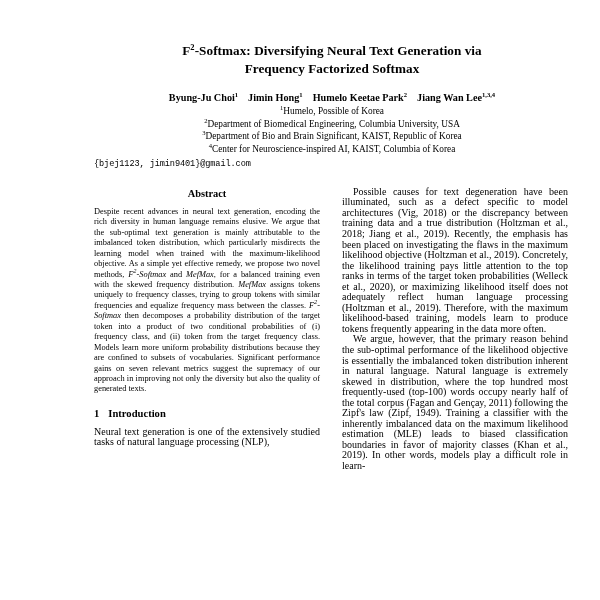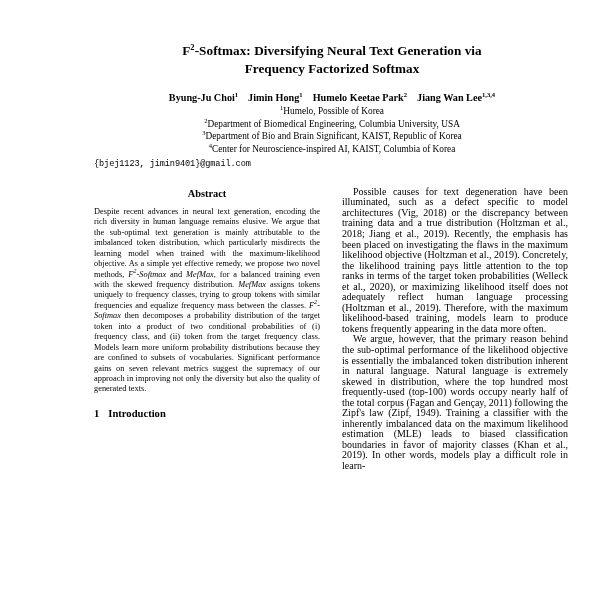--- a/index.html
+++ b/index.html
@@ -148,20 +148,21 @@
 
       <div class="abs-body">
         <p class="para"><span>Despite recent advances in neural text generation, encoding the rich diversity in human language remains elusive. We argue that the sub-optimal text generation is mainly attributable to the imbalanced token distribution, which particularly misdirects the learning model when trained with the maximum-likelihood objective. As a simple yet effective remedy, we propose two novel methods, </span><i><span>F</span><span class="sup-sm">2</span><span>-Softmax</span></i><span> and </span><i>MefMax</i><span>, for a balanced training even with the skewed frequency distribution. </span><i>MefMax</i><span> assigns tokens uniquely to frequency classes, trying to group tokens with similar frequencies and equalize frequency mass between the classes. </span><i><span>F</span><span class="sup-sm">2</span><span>-Softmax</span></i><span> then decomposes a probability distribution of the target token into a product of two conditional probabilities of (i) frequency class, and (ii) token from the target frequency class. Models learn more uniform probability distributions because they are confined to subsets of vocabularies. Significant performance gains on seven relevant metrics suggest the supremacy of our approach in improving not only the diversity but also the quality of generated texts.</span></p>
       </div>
 
       <div class="sec-head">
         <span>1</span>
         <span>Introduction</span>
       </div>
 
+      <p class="para">Neural text generation is one of the extensively studied tasks of natural language processing (NLP),</p>
     </div>
 
     <div class="col">
       <p class="para indent">Possible causes for text degeneration have been illuminated, such as a defect specific to model architectures (Vig, 2018) or the discrepancy between training data and a true distribution (Holtzman et al., 2018; Jiang et al., 2019). Recently, the emphasis has been placed on investigating the flaws in the maximum likelihood objective (Holtzman et al., 2019). Concretely, the likelihood training pays little attention to the top ranks in terms of the target token probabilities (Welleck et al., 2020), or maximizing likelihood itself does not adequately reflect human language processing (Holtzman et al., 2019). Therefore, with the maximum likelihood-based training, models learn to produce tokens frequently appearing in the data more often.</p>
       <p class="para indent">We argue, however, that the primary reason behind the sub-optimal performance of the likelihood objective is essentially the imbalanced token distribution inherent in natural language. Natural language is extremely skewed in distribution, where the top hundred most frequently-used (top-100) words occupy nearly half of the total corpus (Fagan and Gençay, 2011) following the Zipf's law (Zipf, 1949). Training a classifier with the inherently imbalanced data on the maximum likelihood estimation (MLE) leads to biased classification boundaries in favor of majority classes (Khan et al., 2019). In other words, models play a difficult role in learn-</p>
     </div>
 
   </div>
 </div>
 

